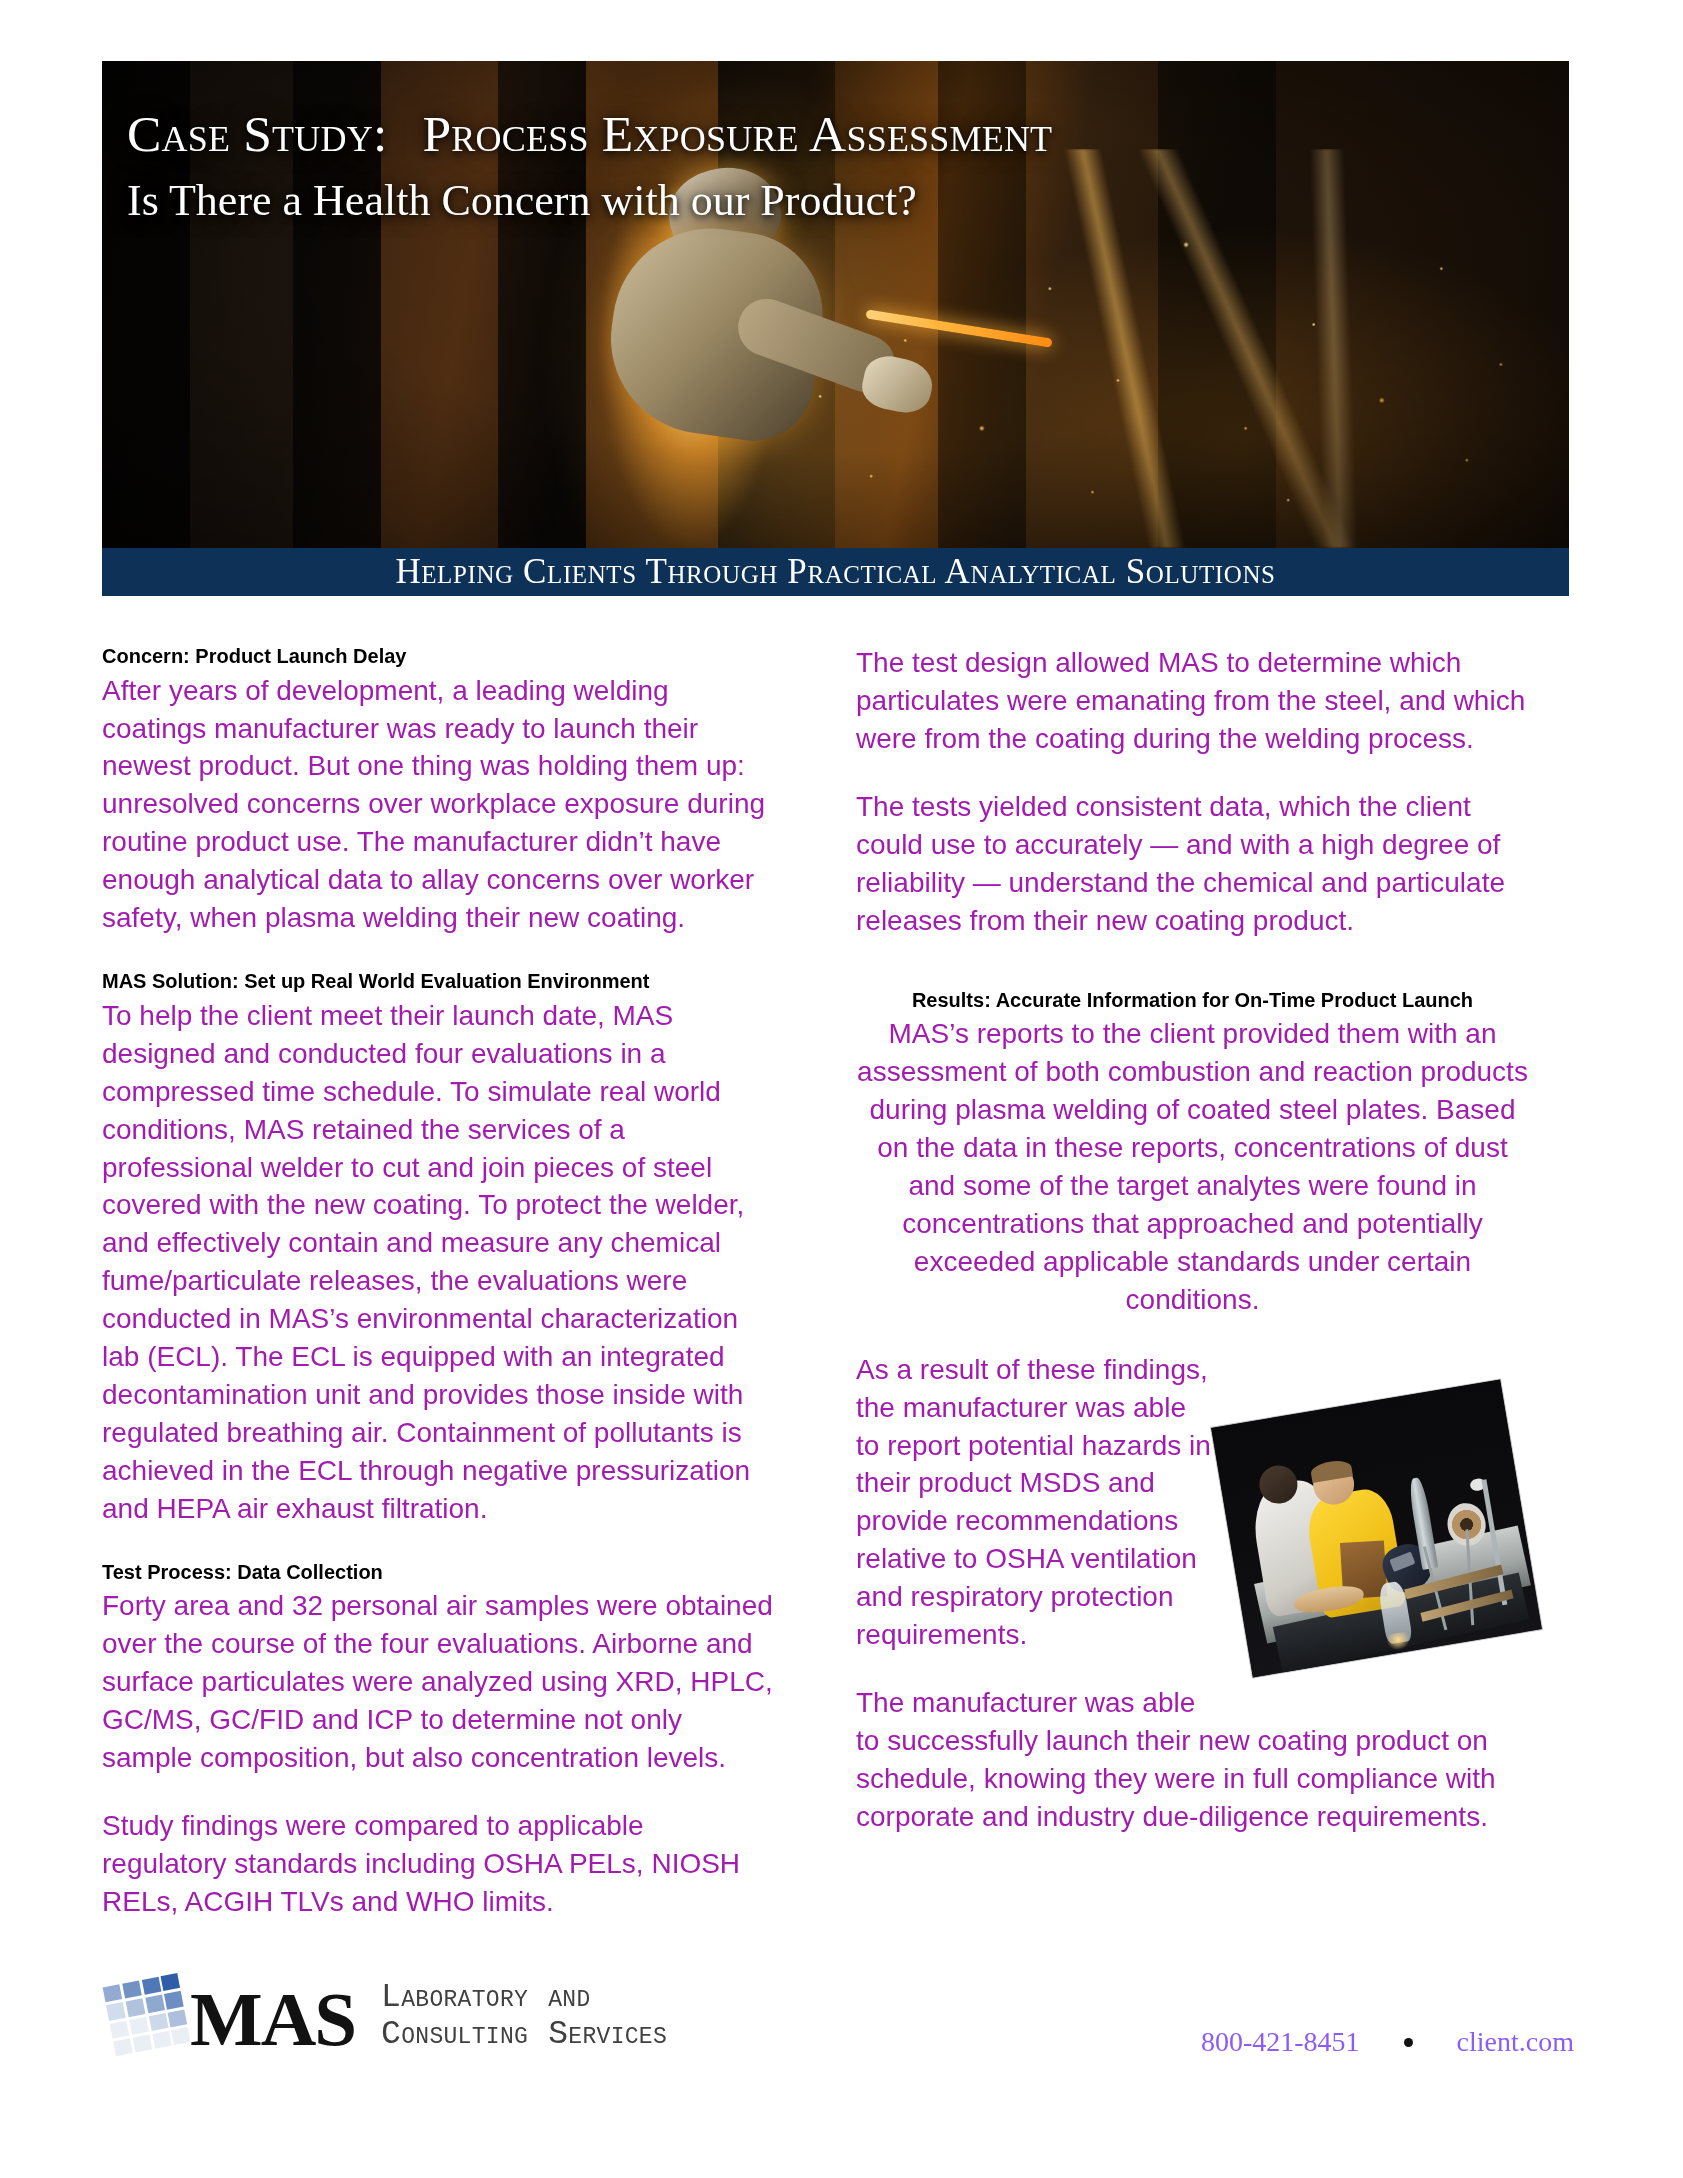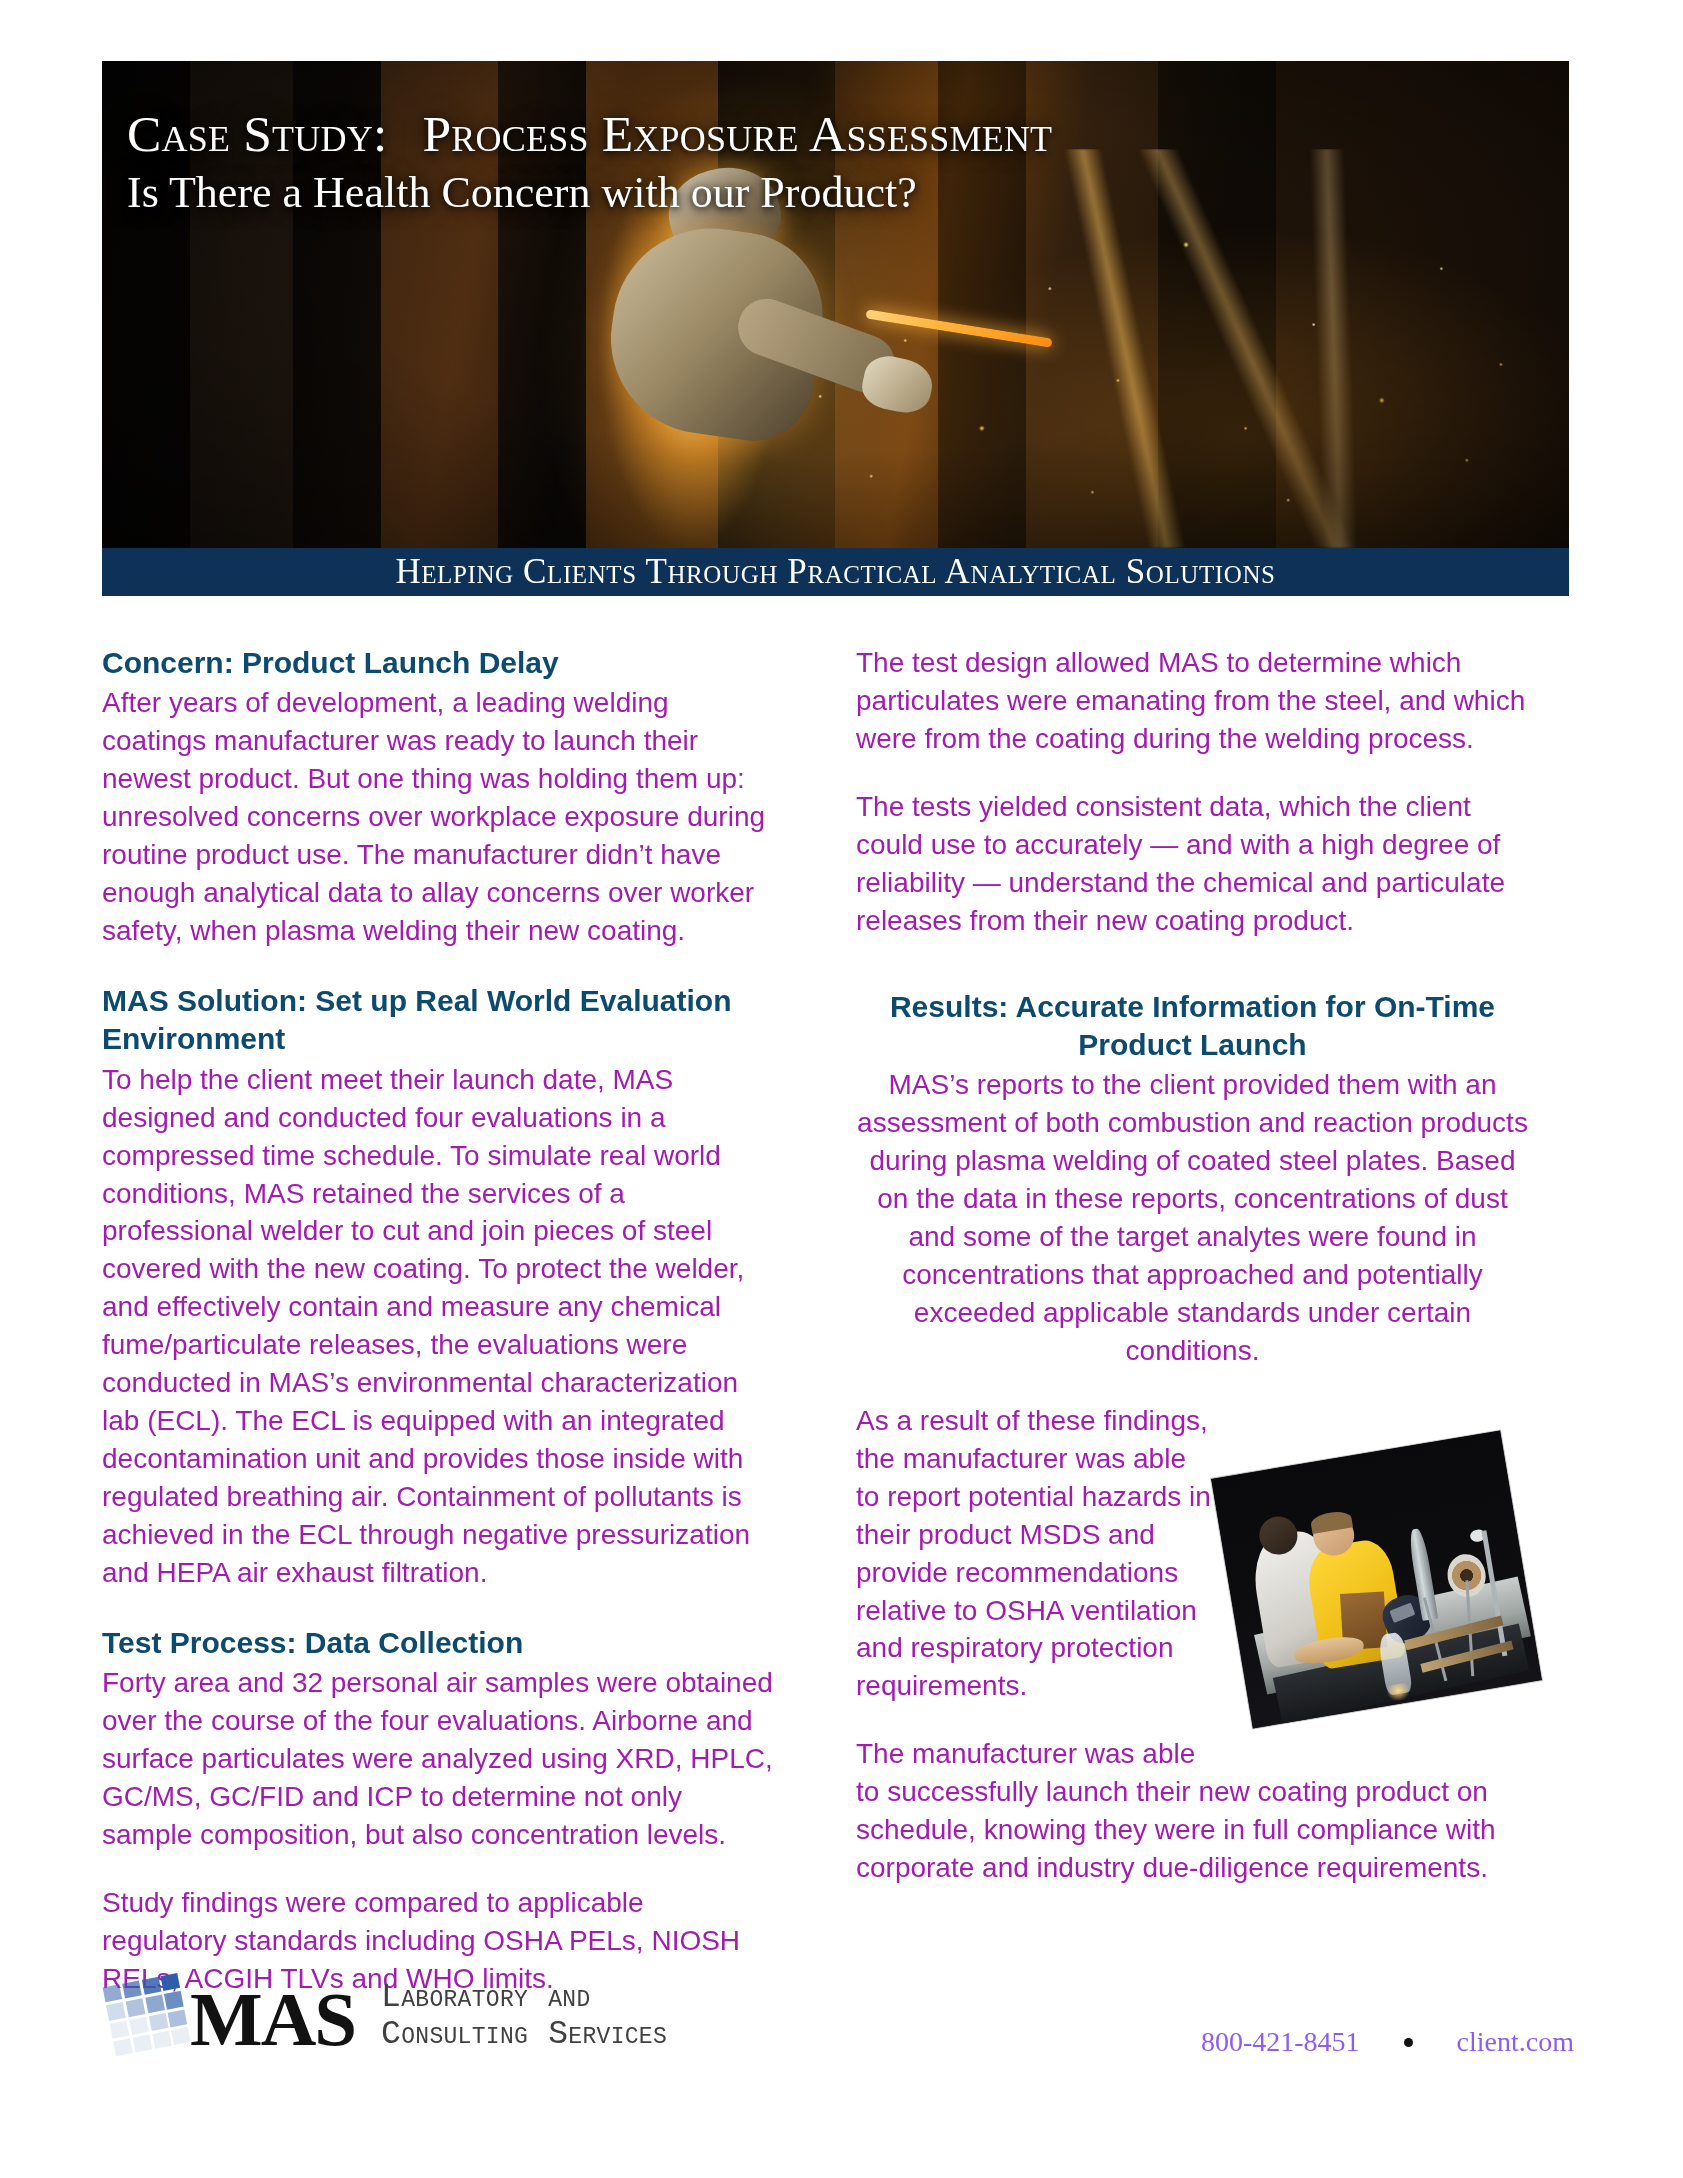--- a/index.html
+++ b/index.html
@@ -117,21 +117,21 @@
   }
 
   .hero-titles { position:absolute; left:0; top:0; width:100%; padding:42px 0 0 25px; }
   .title-line {
     color:#ffffff;
     font-family:"Liberation Serif", serif;
     text-shadow:0 2px 7px rgba(0,0,0,.95), 0 0 22px rgba(0,0,0,.8);
     white-space:nowrap;
   }
   .title-1 { font-size:46px; line-height:1.22; letter-spacing:0.2px; }
-  .title-2 { font-size:44px; line-height:1.22; }
+  .title-2 { font-size:44px; line-height:1.22; margin-top:8px; }
   .sc { font-variant:small-caps; font-size:1.12em; }
 
   
   .banner {
     position:absolute; left:102px; top:548px; width:1467px; height:48px;
     background:#0d3157;
     display:flex; align-items:center; justify-content:center;
   }
   .banner-text {
     color:#ffffff;
@@ -144,22 +144,22 @@
 
   
   .columns {
     position:absolute; left:102px; top:644px; width:1467px;
   }
   .col { position:absolute; top:0; width:673px; }
   .col-left { left:0; }
   .col-right { left:754px; }
 
   h2.sec {
-    color:#0c4a6e;
-    font-size:30px;
+    color:#000000;
+    font-size:20px;
     font-weight:bold;
     line-height:1.28;
     margin:0 0 2px 0;
   }
   p.body {
     color:#a21caf;
     font-size:28px;
     line-height:1.355;
     margin:0 0 0 0;
   }

